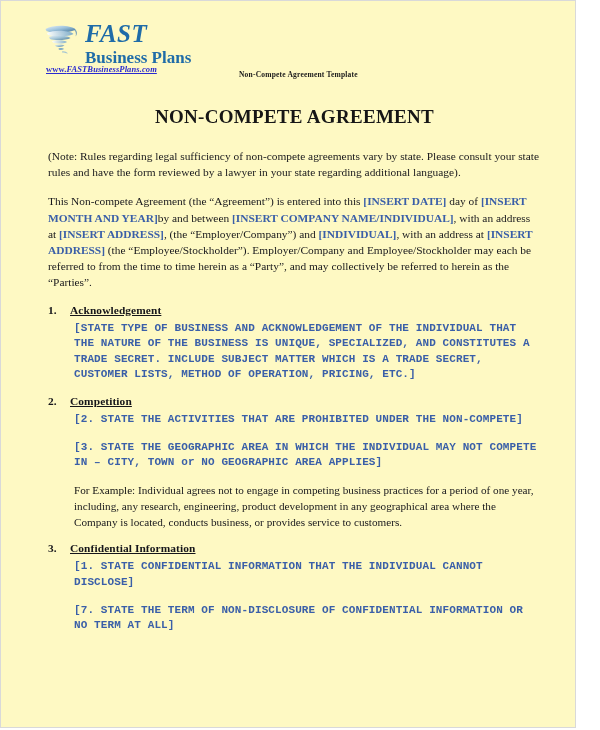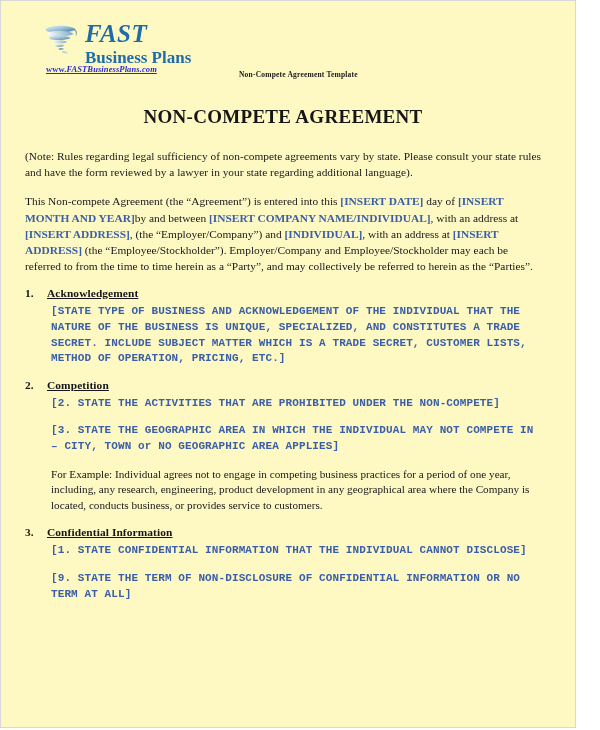--- a/index.html
+++ b/index.html
@@ -88,21 +88,21 @@
     top: 6px;
     font-size: 7.5px;
     font-weight: bold;
     color: #1a1a1a;
     letter-spacing: 0.2px;
     white-space: nowrap;
   }
 
   
   .doc-body {
-    padding: 14px 34px 0 24px;
+    padding: 14px 34px 0 47px;
   }
   h1.doc-title {
     font-size: 19px;
     font-weight: bold;
     color: #161616;
     text-align: center;
     letter-spacing: 0.3px;
     margin: 12px 0 20px 0;
     font-family: "Liberation Serif", "DejaVu Serif", serif;
   }
@@ -239,18 +239,18 @@
       </div>
     </div>
 
     <div class="section">
       <div class="sec-head">
         <span class="sec-num">3.</span>
         <span class="sec-title">Confidential Information</span>
       </div>
       <div class="sec-content">
         <p class="ph-block">[1. STATE CONFIDENTIAL INFORMATION THAT THE INDIVIDUAL CANNOT DISCLOSE]</p>
-        <p class="ph-block">[9. STATE THE TERM OF NON-DISCLOSURE OF CONFIDENTIAL INFORMATION OR NO TERM AT ALL]</p>
+        <p class="ph-block">[7. STATE THE TERM OF NON-DISCLOSURE OF CONFIDENTIAL INFORMATION OR NO TERM AT ALL]</p>
       </div>
     </div>
 
   </div>
 </div>
 
 </body></html>

